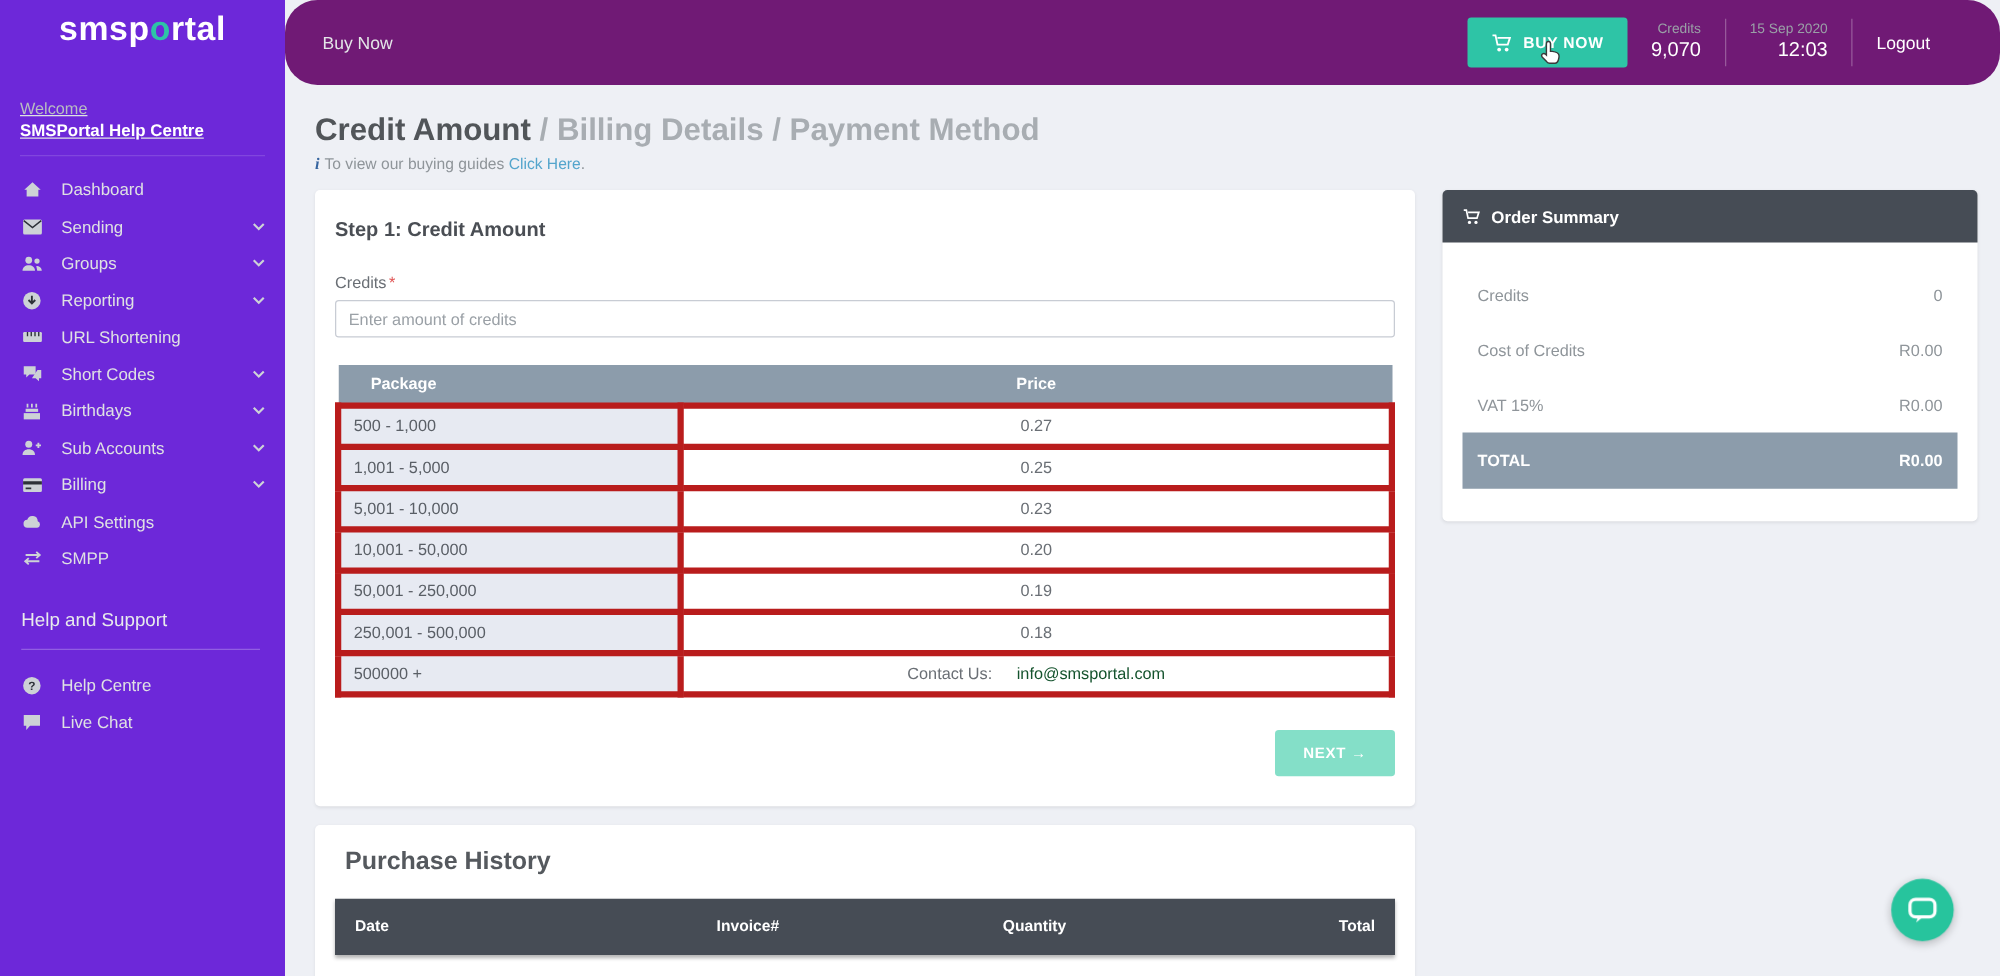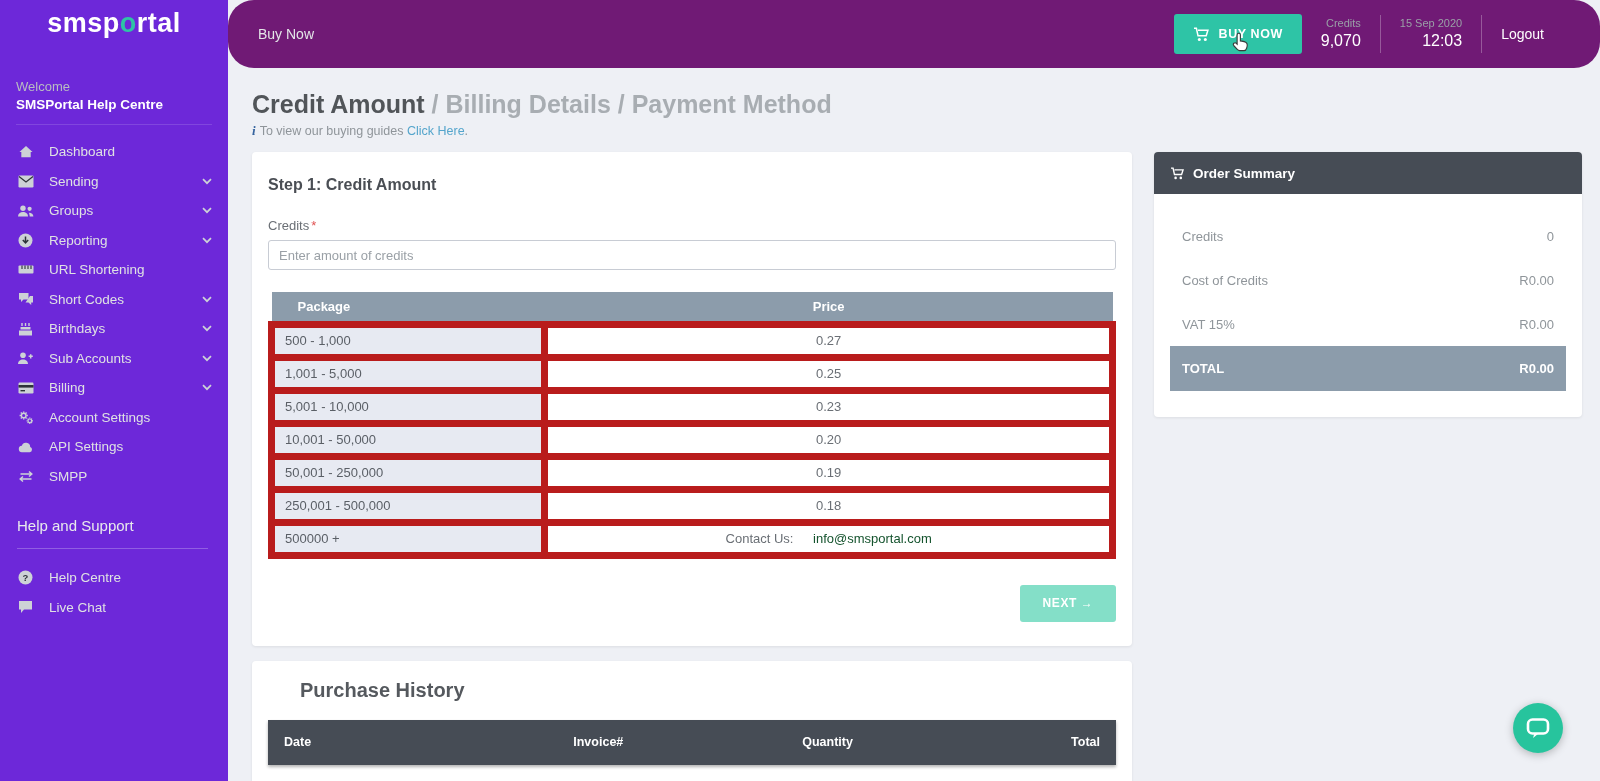--- a/index.html
+++ b/index.html
@@ -4,21 +4,21 @@
 <style>
   * { margin:0; padding:0; box-sizing:border-box; }
   html,body { width:1600px; height:781px; overflow:hidden; }
   body { font-family:"Liberation Sans", sans-serif; background:#eef0f5; color:#55595e; }
   .app { display:flex; width:1600px; height:781px; }
 
   
   .sidebar { width:228px; flex-shrink:0; background:#6d28d9; color:#dfe1e3; position:relative; }
   .logo { text-align:center; padding-top:8px; font-size:27px; font-weight:bold; color:#fff; letter-spacing:.5px; cursor:pointer; }
   .logo .accent { color:#2ec4a6; }
-  .welcome { padding:40px 12px 0 16px; }
+  .welcome { padding:40px 12px 0 16px;text-decoration:underline; }
   .welcome .w1 { font-size:13px; color:#b9bdc1; }
   .welcome .w2 { font-size:13.5px; font-weight:bold; color:#fff; margin-top:3px; }
   .side-div { border-bottom:1px solid rgba(255,255,255,.14); margin:12px 16px 0 16px; }
   .nav { margin-top:12px; }
   .nav-item { display:flex; align-items:center; height:29.5px; padding:0 16px 0 17px; font-size:13.5px; cursor:pointer; }
   .nav-icon { width:17px; height:16px; margin-right:15px; display:flex; align-items:center; justify-content:center; flex-shrink:0; }
   .nav-label { flex:1; }
   .chev { width:10px; height:7px; display:flex; }
   .section-head { font-size:15px; color:#e8eaec; padding:26px 0 0 17px; }
   .support-div { border-bottom:1px solid rgba(255,255,255,.25); margin:14px 20px 0 17px; }
@@ -54,36 +54,36 @@
   .step1 { padding:16px 16px 24px 16px; }
   .step1 h2 { font-size:16px; color:#4a4e54; margin-top:8px; }
   .field-label { font-size:13px; color:#6a6f75; margin-top:24px; }
   .req { color:#e05252; margin-left:2px; }
   .credits-input { width:100%; height:30px; margin-top:7px; border:1px solid #c8ccd4; border-radius:3px; padding:0 10px; font-size:13px; font-family:inherit; color:#15803d; }
   .credits-input::placeholder { color:#9aa0a6; }
   .pkg-table { width:100%; border-collapse:collapse; margin-top:22px; font-size:13px; }
   .pkg-table th { background:#8c9cab; color:#fff; font-size:13px; height:32px; font-weight:bold; }
   .pkg-table th.h-package { text-align:left; padding-left:26px; width:32.5%; }
   .pkg-table th.h-price { text-align:center; }
-  .pkg-table td { border:7px solid #b91c1c; height:33px; }
+  .pkg-table td { border:5px solid #b91c1c; height:33px; }
   .pkg-table td.c-package { background:#e7eaf2; color:#5a5f66; padding-left:10px; }
   .pkg-table td.c-price { background:#fff; color:#6a6f75; text-align:center; }
   .pkg-table a { color:#14532d; text-decoration:none; cursor:pointer;padding-left:16px; }
   .next-row { display:flex; justify-content:flex-end; margin-top:26px; }
   .next-btn { width:96px; height:37px; background:#84dfc8; border:none; border-radius:3px; color:#fff; font-family:inherit; font-size:12px; font-weight:bold; letter-spacing:.6px; cursor:pointer; }
 
   
   .os-header { background:#464c55; color:#fff; height:42px; border-radius:4px 4px 0 0; display:flex; align-items:center; padding-left:16px; font-size:13.5px; font-weight:bold; gap:8px; }
   .os-body { padding:20px 16px 26px 16px; }
   .os-row { display:flex; justify-content:space-between; font-size:13px; color:#8f959a; height:44px; align-items:center; padding:0 12px; }
   .os-total { background:#8c9cab; color:#fff; font-weight:bold; height:45px; display:flex; justify-content:space-between; align-items:center; padding:0 12px; font-size:13px; }
 
   
   .history { margin-top:15px; padding:18px 16px 16px 16px; }
-  .history h2 { font-size:20px; color:#55595e; margin-bottom:18px; padding-left:8px;margin-left:24px; }
+  .history h2 { font-size:20px; color:#55595e; margin-bottom:18px; padding-left:8px; }
   .ph-head { display:flex; background:#464c55; color:#fff; height:45px; align-items:center; font-size:12.5px; font-weight:bold; box-shadow:0 2px 3px rgba(0,0,0,.3); }
   .ph-row { display:flex; align-items:center; height:46px; font-size:13px; color:#6a6f75; }
   .ph-c1 { width:36%; padding-left:16px; }
   .ph-c2 { width:27%; }
   .ph-c3 { width:19%; }
   .ph-c4 { flex:1; text-align:right; padding-right:16px; }
 
   
   .chat-launcher { position:fixed; right:37px; bottom:28px; width:50px; height:50px; border-radius:50%; background:#27c49d; box-shadow:0 2px 8px rgba(0,0,0,.25); display:flex; align-items:center; justify-content:center; cursor:pointer; }
 </style>
@@ -214,35 +214,20 @@
               <rect x="0.5" y="3" width="15" height="2.6" fill="#2d3238"></rect>
               <rect x="2.5" y="8" width="4.5" height="1.4" fill="#2d3238"></rect>
             </svg>
           </span>
         <span class="nav-label">Billing</span>
         <span class="chev">
             <svg width="10" height="7" viewBox="0 0 10 7">
               <path d="M1 1.2 5 5.2 9 1.2" stroke="#cdd2d6" stroke-width="1.7" fill="none"></path>
             </svg>
           </span>
-      </div>
-      <div class="nav-item">
-        <span class="nav-icon">
-            <svg width="16" height="15" viewBox="0 0 16 15">
-              <g stroke="#cdd2d6" stroke-width="1.4">
-                <circle cx="5.7" cy="5.5" r="2.3" fill="none"></circle>
-                <path d="M5.7 1.4v1.4M5.7 8.2v1.4M1.6 5.5h1.4M8.4 5.5h1.4M2.8 2.6l1 1M7.6 7.4l1 1M8.6 2.6l-1 1M3.8 7.4l-1 1"></path>
-              </g>
-              <g stroke="#cdd2d6" stroke-width="1.2">
-                <circle cx="11.8" cy="10.8" r="1.8" fill="none"></circle>
-                <path d="M11.8 7.6v1M11.8 13v1M8.6 10.8h1M14 10.8h1M9.6 8.6l.8.8M13.2 12.2l.8.8M14 8.6l-.8.8M10.4 12.2l-.8.8"></path>
-              </g>
-            </svg>
-          </span>
-        <span class="nav-label">Account Settings</span>
       </div>
       <div class="nav-item">
         <span class="nav-icon">
             <svg width="16" height="12" viewBox="0 0 16 12">
               <path d="M4.2 11.2a3.2 3.2 0 0 1-.4-6.4A4.3 4.3 0 0 1 12.2 6a2.7 2.7 0 0 1-.4 5.2z" fill="#cdd2d6"></path>
             </svg>
           </span>
         <span class="nav-label">API Settings</span>
       </div>
       <div class="nav-item">

